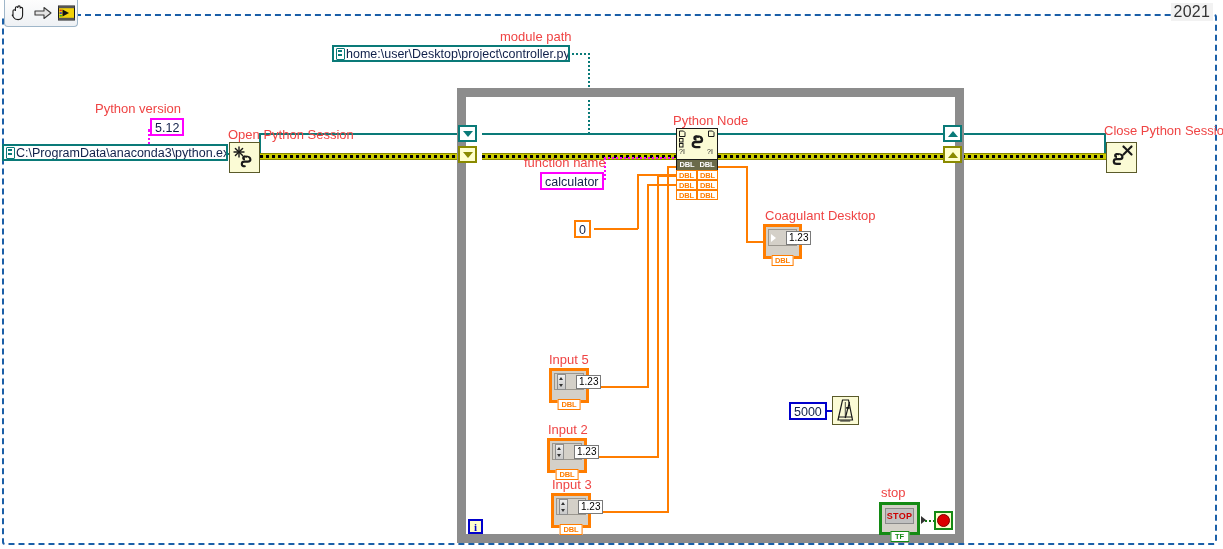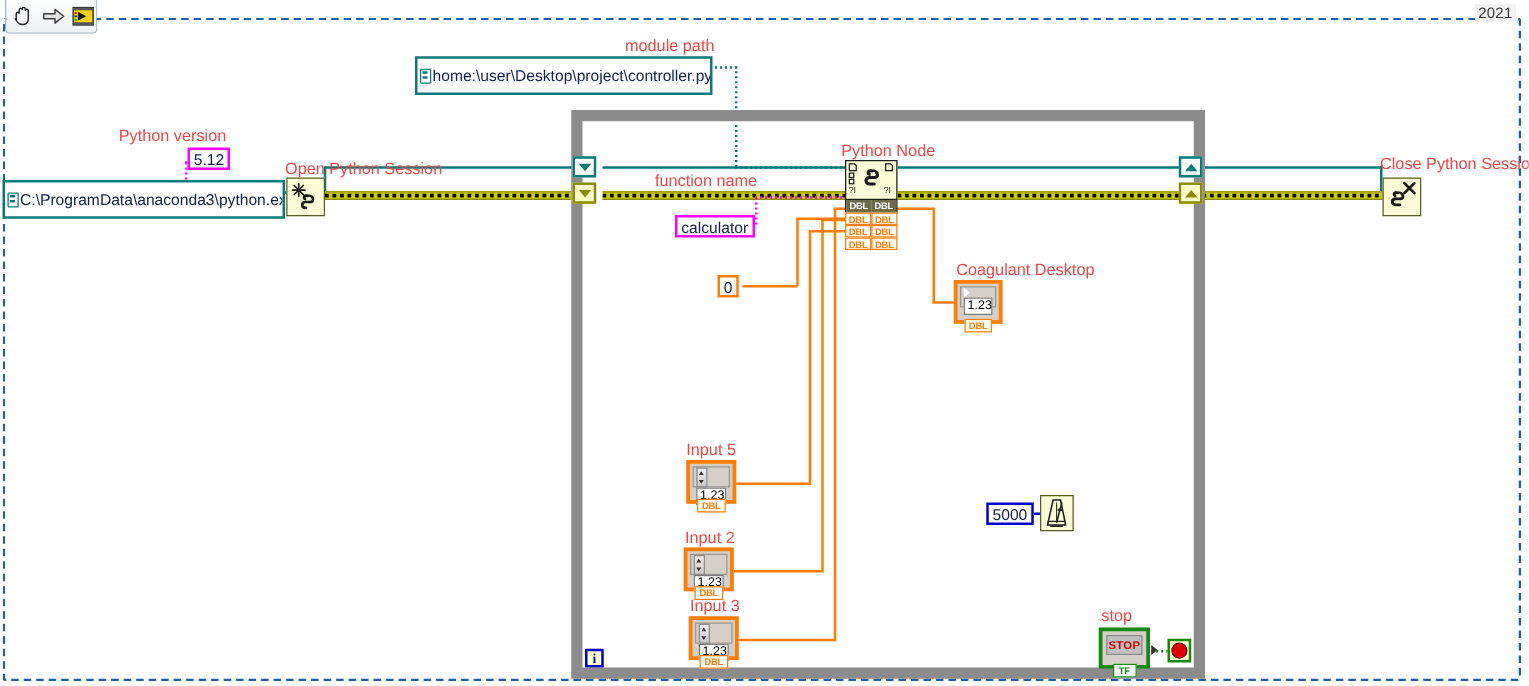--- a/index.html
+++ b/index.html
@@ -33,21 +33,21 @@
     border-top:none;
     border-radius:0 0 4px 4px;
     display:flex;align-items:center;
     box-sizing:border-box;
     padding-left:3px;
     gap:2px;
   }
   .tb-btn{width:22px;height:21px;display:flex;align-items:center;justify-content:center;}
   .ver-label{
     position:absolute;right:10px;top:3px;
-    font-size:12px;color:#333;
+    font-size:16px;color:#333;
     background:#f2f2f2;
     padding:0 3px;
     letter-spacing:.2px;
   }
 
   
   .lbl{
     position:absolute;
     font-size:13px;
     color:#ef4444;
@@ -94,21 +94,21 @@
     border-bottom:1px solid #8a8a00;
     background-image:repeating-linear-gradient(to right,#000 0 3px, rgba(0,0,0,0) 3px 6px);
     background-size:6px 3px;
     background-position:0 1px;
     background-repeat:repeat-x;
   }
 
   
   .path-ctrl{
     position:absolute;
-    height:31px;
+    height:17px;
     border:2px solid #0a7a78;
     background:#ffffff;
     display:flex;align-items:center;
     font-size:12.5px;color:#10204a;
     box-sizing:border-box;
     padding-left:1px;
     white-space:nowrap;
     overflow:hidden;
   }
   .path-glyph{
@@ -231,26 +231,25 @@
   .num-ctrl{
     position:absolute;
     border:3px solid #ff7d00;
     background:#d4d0c8;
     box-sizing:border-box;
     padding:2px;
   }
   .num-face{
     background:#d4d0c8;
     border:1px solid #9a968e;
-    display:flex;
+    display:flex;align-items:center;
     height:17px;
     box-sizing:border-box;
     padding:0 2px;
-    gap:0;
-    flex-direction:column;
+    gap:10px;
   }
   .num-val{
     background:#ffffff;
     border:1px solid #7a7a7a;
     font-size:10px;
     line-height:12px;
     padding:0 2px;
     color:#000;
     font-family:"Liberation Sans", sans-serif;
   }
@@ -486,21 +485,21 @@
     <div class="pynode-term" style="top:52px;border:none;">
       <span class="tcell off">DBL</span>
       <span class="tcell off">DBL</span>
     </div>
     <div class="pynode-term" style="top:62px;border:none;">
       <span class="tcell off">DBL</span>
       <span class="tcell off">DBL</span>
     </div>
   </div>
 
-  <div class="lbl" style="left:524px;top:137px;text-align:center;">function name</div>
+  <div class="lbl" style="left:524px;top:155px;text-align:center;">function name</div>
   <div class="const-box" style="left:540px;top:172px;">calculator</div>
 
   <div class="const-orange" style="left:574px;top:220px;">0</div>
 
   <div class="lbl" style="left:765px;top:208px;">Coagulant Desktop</div>
   <div class="num-ctrl" style="left:763px;top:224px;width:39px;height:35px;">
     <div class="num-face">
       <span class="arrow-in"></span>
       <span class="num-val">1.23</span>
     </div>

